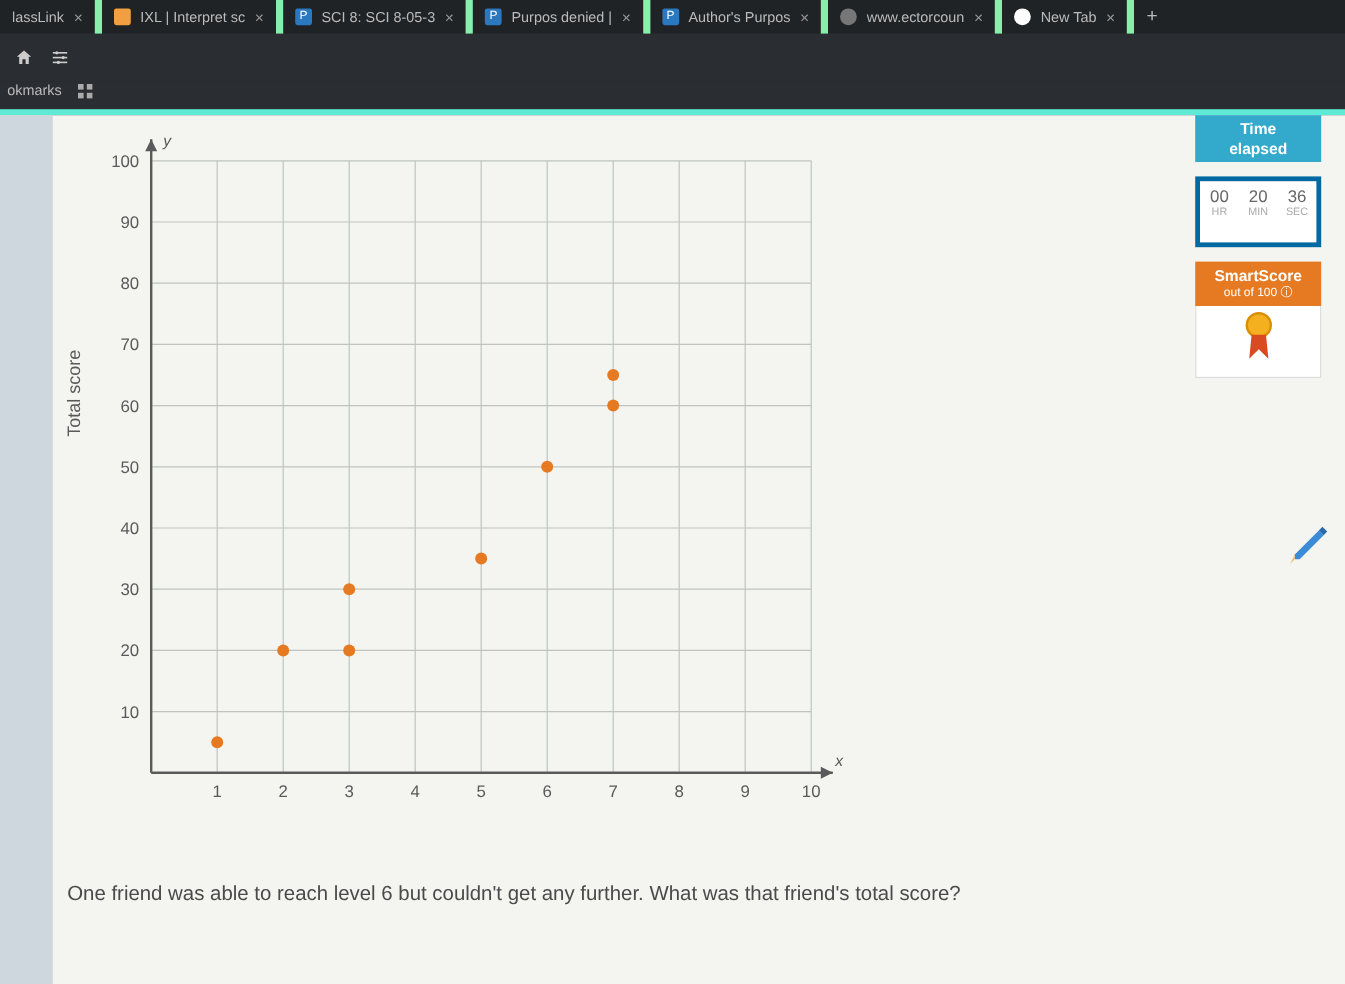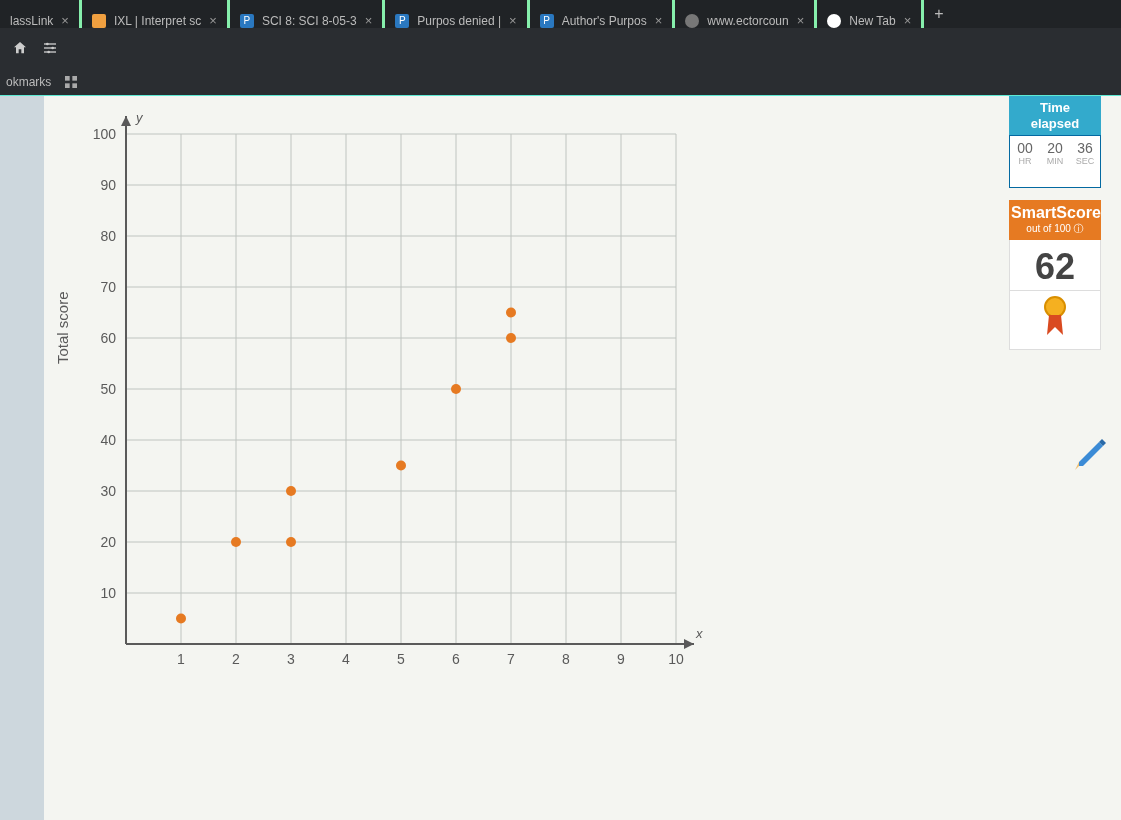--- a/index.html
+++ b/index.html
@@ -15,48 +15,48 @@
     display: flex;
     align-items: center;
     height: 28px;
     background: #202326;
     padding-left: 0;
     font-size: 12px;
     color: #bbb;
   }
   .tab {
     display: flex;
-    align-items: flex-end;
+    align-items: center;
     padding: 0 10px;
     height: 100%;
-    border-right: 3px solid #86efac;
+    border-right: 6px solid #86efac;
     gap: 8px;
     white-space: nowrap;
     overflow: hidden;
   }
   .tab .favicon { width:14px; height:14px; display:inline-block; border-radius:2px;}
   .tab .close { color:#999; font-size:13px; }
   .addressbar {
     display: flex;
     align-items: center;
     height: 40px;
     background: #2a2d31;
     padding: 0 12px;
     gap: 14px;
     font-size: 14px;
     color: #ddd;
   }
   .home-icon { width:16px;height:16px;}
   .url { color:#e8e8e8; }
   .bookmarks-bar {
     display: flex;
-    align-items: center;
+    align-items: flex-start;
     height: 28px;
     background: #2a2d31;
-    border-bottom: 1px solid #5eead4;
+    border-bottom: 5px solid #5eead4;
     padding: 0 6px;
     font-size: 12px;
     color: #bbb;
     gap: 12px;
   }
   .content-area {
     position: relative;
     background: #f4f5f1;
     height: calc(820px - 28px - 40px - 28px);
     display: flex;
@@ -97,47 +97,48 @@
     margin-top: 18px;
     font-size: 17px;
     color: #4a4a4a;
     line-height: 1.5;
     max-width: 830px;
   }
   .sidebar {
     position: absolute;
     right: 20px;
     top: 0;
-    width: 92px;
+    width: 105px;
   }
   .time-header {
     background: #33aacc;
     color: #fff;
     text-align: center;
     font-size: 13px;
     font-weight: bold;
     padding: 4px 0;
     line-height: 1.2;
   }
   .time-vals {
     display: flex;
     background: #fff;
-    border: 1px solid #0369a1;
+    border: 4px solid #0369a1;
+    margin-top: 12px;
   }
   .time-vals > div { flex:1; text-align:center; }
   .time-num { font-size:14px; color:#666; padding-top:4px;}
   .time-unit { font-size:9px; color:#aaa; padding-bottom:21px;}
   .smart-header {
     background: #e67a22;
     color:#fff;
     text-align:center;
     padding: 4px 2px;
     margin-top: 12px;
   }
-  .smart-header .t1{ font-size:16px; font-weight:bold;}
+  .smart-header .t1{ font-size:13px; font-weight:bold;}
   .smart-header .t2{ font-size:10px;}
   .smart-score {
     background:#fff;
     text-align:center;
     font-size: 36px;
     font-weight: bold;
     color: #444;
     padding: 6px 0 2px 0;
     border:1px solid #ddd;
     border-top:none;
@@ -280,20 +281,21 @@
           <circle cx="180" cy="428" r="5" fill="#e67a22"></circle>
           <circle cx="235" cy="428" r="5" fill="#e67a22"></circle>
           <circle cx="235" cy="377" r="5" fill="#e67a22"></circle>
           <circle cx="345" cy="351.5" r="5" fill="#e67a22"></circle>
           <circle cx="400" cy="275" r="5" fill="#e67a22"></circle>
           <circle cx="455" cy="224" r="5" fill="#e67a22"></circle>
           <circle cx="455" cy="198.5" r="5" fill="#e67a22"></circle>
         </svg>
     </div>
 
+    <div class="question">One friend was able to reach level 6 but couldn't get any further. What was that friend's total score?</div>
 
     <div class="sidebar">
       <div class="time-header">
         <div>Time</div>
         <div>elapsed</div>
       </div>
       <div class="time-vals">
         <div>
             <div class="time-num">00</div>
             <div class="time-unit">HR</div>
@@ -304,21 +306,20 @@
           </div>
         <div>
             <div class="time-num">36</div>
             <div class="time-unit">SEC</div>
           </div>
       </div>
       <div class="smart-header">
         <div class="t1">SmartScore</div>
         <div class="t2">out of 100 ⓘ</div>
       </div>
-      <div class="smart-score">62</div>
       <div class="ribbon-slot">
         <svg width="28" height="42" viewBox="0 0 28 42">
           <circle cx="14" cy="12" r="10" fill="#f5b020" stroke="#d98f00" stroke-width="2"></circle>
           <path d="M8 20 L6 40 L14 32 L22 40 L20 20 Z" fill="#d94a20"></path>
         </svg>
       </div>
     </div>
 
     <svg class="pencil" width="36" height="36" viewBox="0 0 36 36">
       <polygon points="6,30 10,30 30,10 26,6 6,26" fill="#3b8bd6"></polygon>

